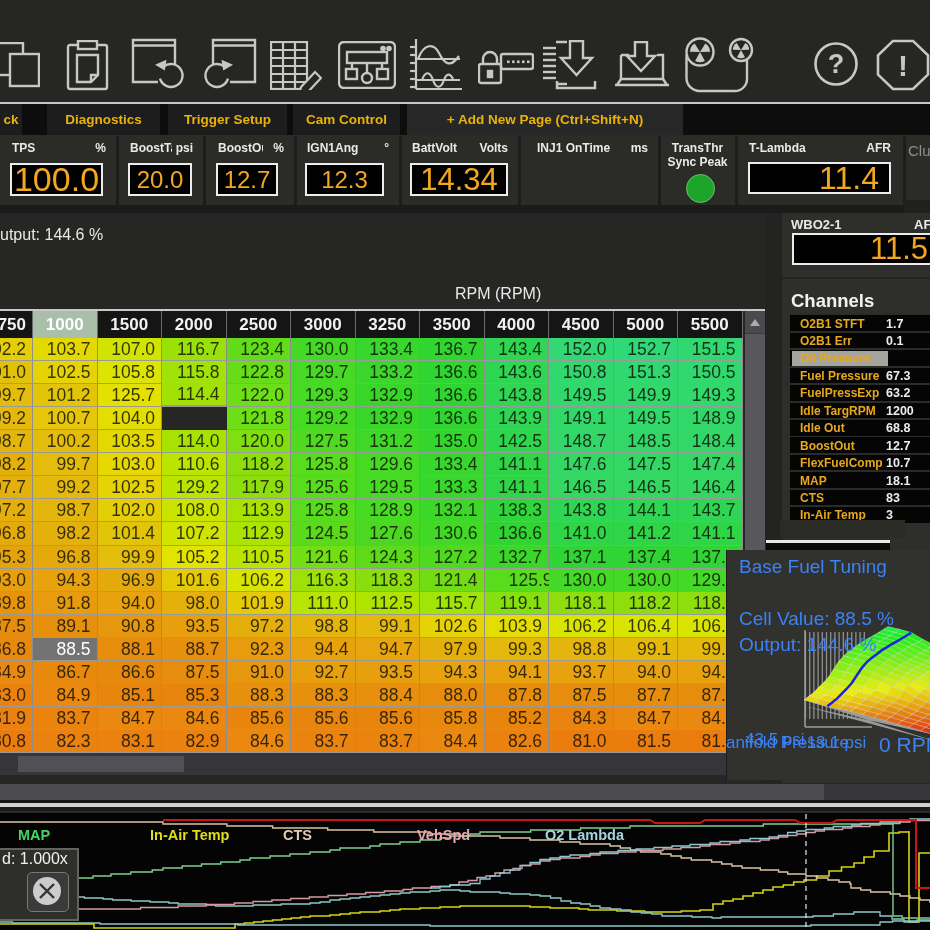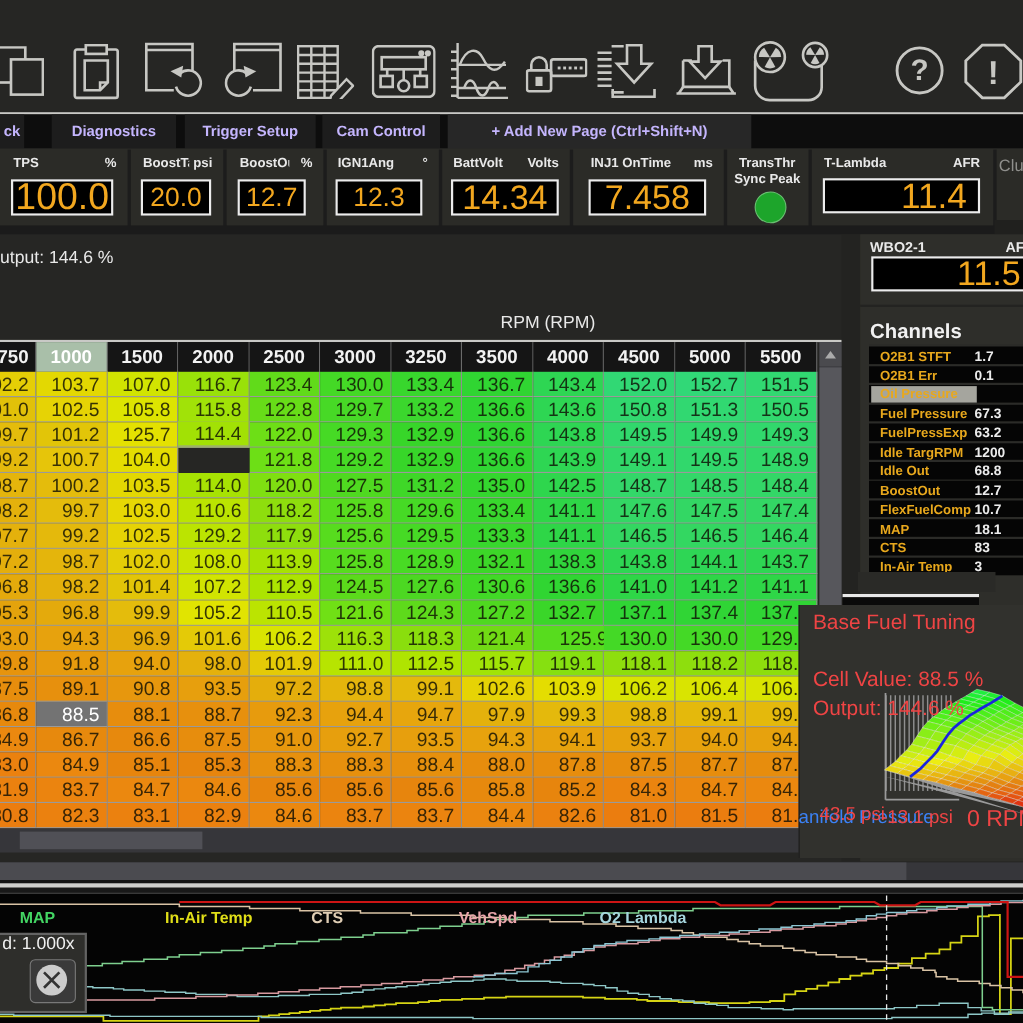--- a/index.html
+++ b/index.html
@@ -1,31 +1,31 @@
 <!DOCTYPE html>
 <html><head><meta charset="utf-8"><style>
 html,body{margin:0;padding:0;background:#262624;width:930px;height:930px;overflow:hidden;
  font-family:"Liberation Sans",sans-serif;}
 #app{position:relative;width:930px;height:930px;background:#262624;overflow:hidden}
 .abs{position:absolute}
-.tab{position:absolute;top:104px;height:43px;color:#c4b5fd;font-size:13.5px;font-weight:bold;
+.tab{position:absolute;top:104px;height:43px;color:#eab308;font-size:13.5px;font-weight:bold;
  text-align:center;line-height:31px}
 .glab{position:absolute;color:#e9e9e9;font-size:12px;font-weight:bold}
 .gbox{position:absolute;background:#000;border:2px solid #ececec;color:#f2a71f;
  text-align:center;font-weight:normal;box-sizing:border-box}
 .gsep{position:absolute;top:136px;width:3px;height:70px;background:#1c1c1c}
 .th{position:absolute;background:#151515;color:#f2f2f2;font-weight:bold;font-size:17px;
  text-align:center;line-height:27px;box-sizing:border-box;border-right:1px solid #6a6a6a}
 .td{position:absolute;color:rgba(15,15,5,0.82);font-size:17.5px;text-align:right;
  line-height:23px;box-sizing:border-box;border-right:1px solid #8e8e8e;
  border-bottom:1px solid #9a9a9a;padding-right:6px}
 .chl{position:absolute;left:800px;color:#e8a81d;font-size:12px;font-weight:bold;height:14px;line-height:13px;white-space:nowrap}
 .chv{position:absolute;left:886px;color:#ececec;font-size:12.5px;font-weight:bold;height:14px;line-height:13px}
 .cl{position:absolute;top:827px;font-size:14.5px;font-weight:bold}
-.tt{position:absolute;left:739px;color:#ef4444;font-size:19px;white-space:nowrap}
+.tt{position:absolute;left:739px;color:#3b82f6;font-size:19px;white-space:nowrap}
 </style></head><body>
 <div id="app">
 
 <div class="abs" style="left:0;top:101.5px;width:930px;height:2.5px;background:#c9c9c6"></div>
 
 <div class="abs" style="left:0;top:104px;width:930px;height:31px;background:#0d0d0d"></div>
 <div class="tab" style="left:0px;width:22px;background:#1d1d1d">ck</div>
 <div class="tab" style="left:47px;width:113px;background:#1d1d1d">Diagnostics</div>
 <div class="tab" style="left:168px;width:119px;background:#1d1d1d">Trigger Setup</div>
 <div class="tab" style="left:293px;width:107px;background:#1d1d1d">Cam Control</div>
@@ -47,21 +47,20 @@
 <div class="glab" style="left:307px;top:141px;width:61px;white-space:nowrap;overflow:hidden">IGN1Ang</div>
 <div class="glab" style="left:341px;top:141px;width:48px;text-align:right">°</div>
 <div class="gbox" style="left:305px;top:163px;width:79px;height:33px;font-size:24px;line-height:29px">12.3</div>
 <div class="gsep" style="left:399px"></div>
 <div class="glab" style="left:412px;top:141px;width:75px;white-space:nowrap;overflow:hidden">BattVolt</div>
 <div class="glab" style="left:460px;top:141px;width:48px;text-align:right">Volts</div>
 <div class="gbox" style="left:410px;top:163px;width:98px;height:33px;font-size:31px;line-height:29px">14.34</div>
 <div class="gsep" style="left:518px"></div>
 <div class="glab" style="left:537px;top:141px;width:90px;white-space:nowrap;overflow:hidden">INJ1 OnTime</div>
 <div class="glab" style="left:600px;top:141px;width:48px;text-align:right">ms</div>
-<div class="gbox" style="left:535px;top:163px;width:107px;height:33px;font-size:31px;line-height:29px">7.458</div>
 <div class="gsep" style="left:658px"></div>
 <div class="glab" style="left:660px;top:141px;width:75px;text-align:center;font-size:12px">TransThr</div>
 <div class="glab" style="left:660px;top:155px;width:75px;text-align:center;font-size:12px">Sync Peak</div>
 <div style="position:absolute;left:686px;top:174px;width:27px;height:27px;border-radius:50%;background:#1da52b;border:1px solid #6abf72"></div>
 <div class="gsep" style="left:735px"></div>
 <div class="glab" style="left:749px;top:141px">T-Lambda</div>
 <div class="glab" style="left:845px;top:141px;width:46px;text-align:right">AFR</div>
 <div class="gbox" style="left:748px;top:162px;width:143px;height:32px;font-size:32px;line-height:28px;text-align:right;padding-right:10px;box-sizing:border-box">11.4</div>
 <div class="gsep" style="left:903px"></div>
 <div style="position:absolute;left:908px;top:142px;color:#8f8f8c;font-size:15px">Clu</div>

